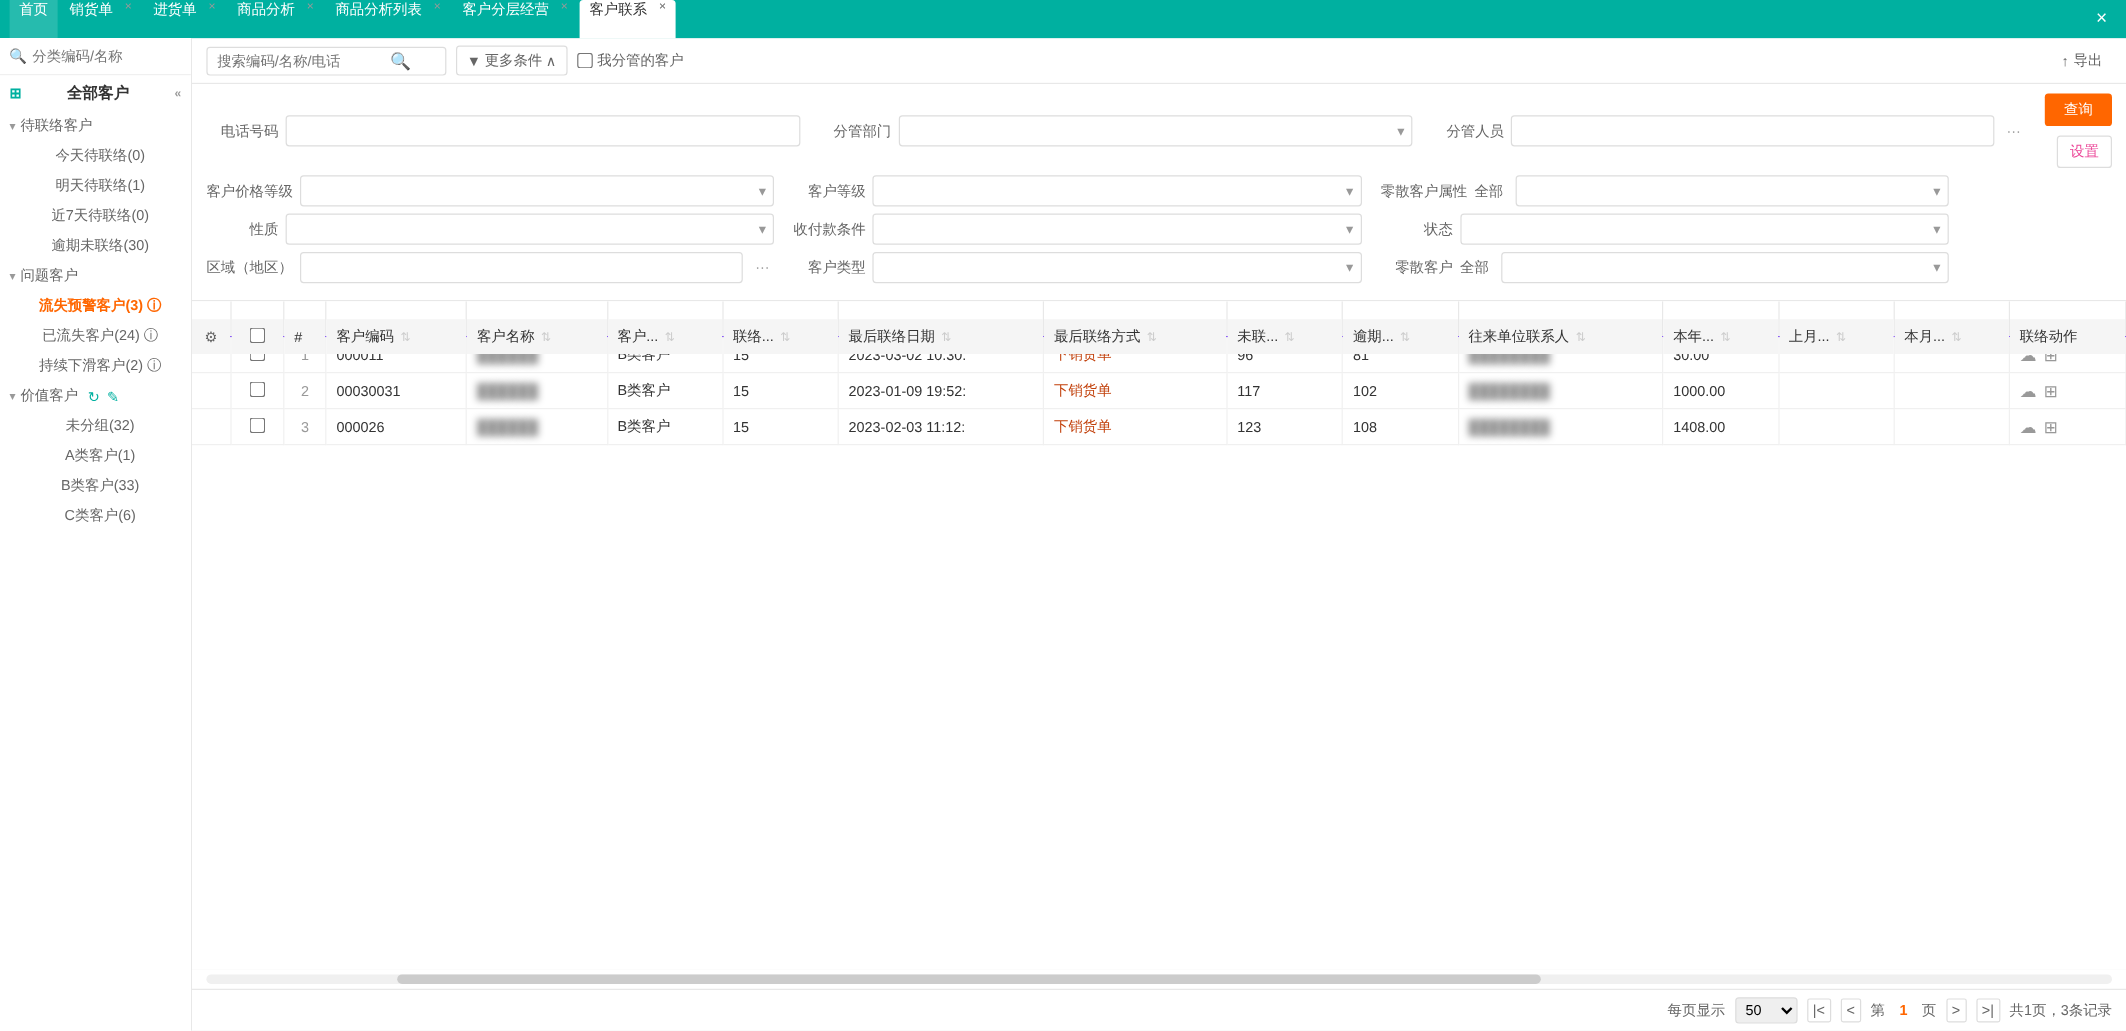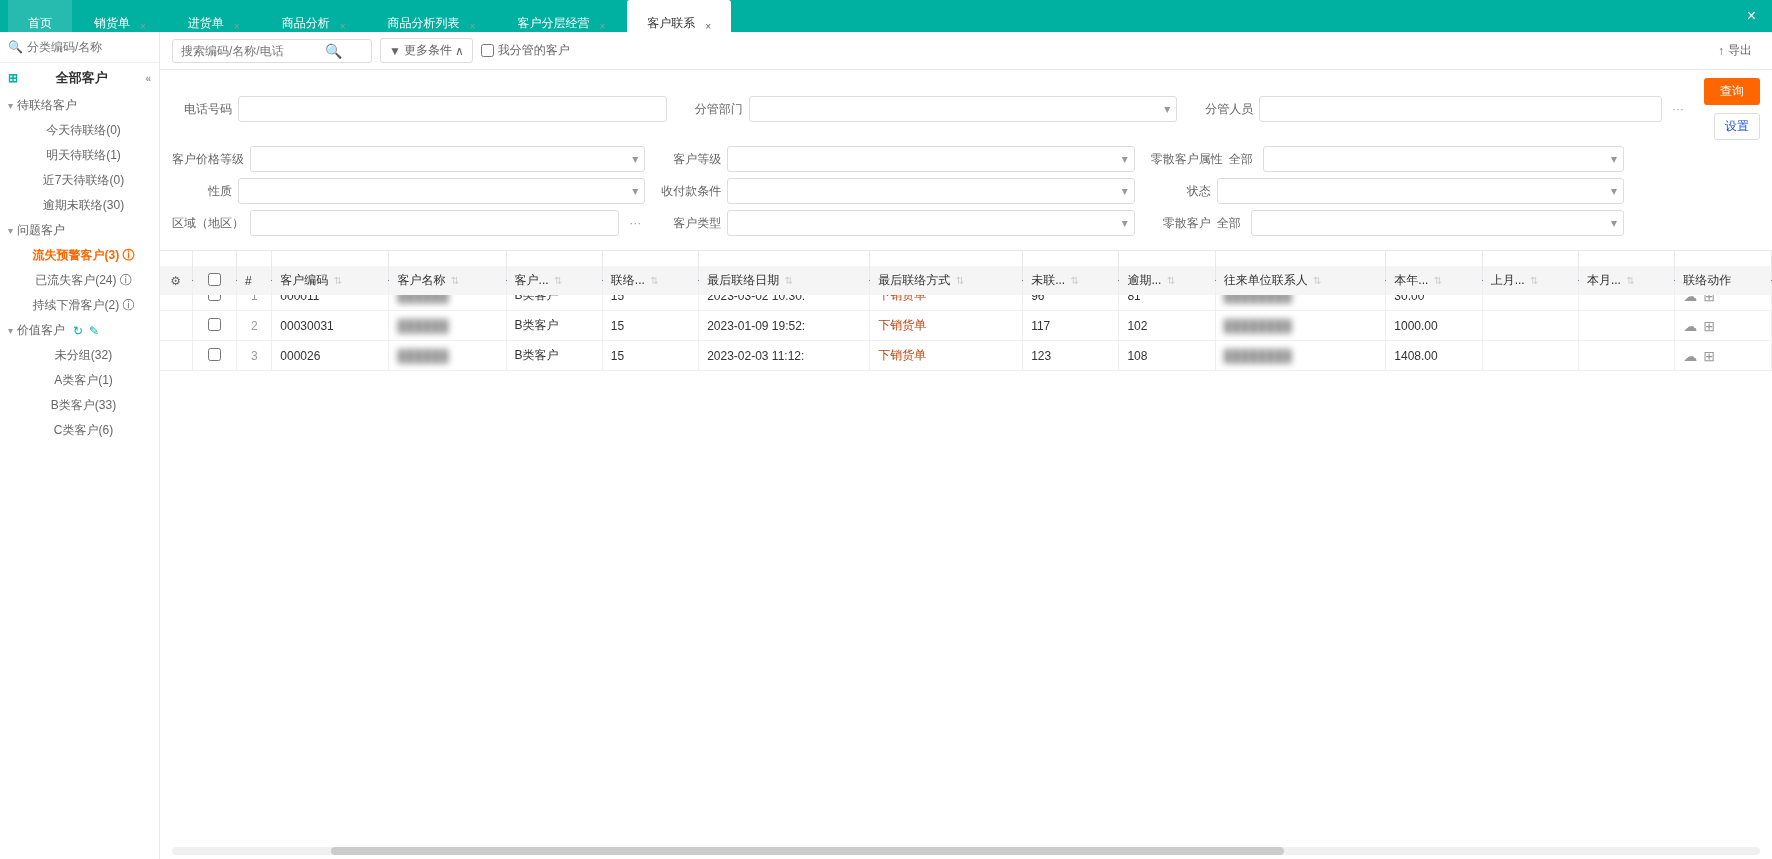--- a/index.html
+++ b/index.html
@@ -9,23 +9,23 @@
     .top-nav {
       background: #00b0a0;
       height: 32px;
       display: flex;
       align-items: center;
       padding: 0 8px;
       gap: 2px;
     }
     .nav-tab {
       height: 32px;
-      padding: 0 20px;
-      display: flex;
-      align-items: flex-end;
+      padding: 0 8px;
+      display: flex;
+      align-items: flex-start;
       gap: 6px;
       color: white;
       cursor: pointer;
       white-space: nowrap;
       font-size: 12px;
     }
     .nav-tab.home { background: rgba(255,255,255,0.15); }
     .nav-tab.active { background: white; color: #333; border-radius: 3px 3px 0 0; }
     .nav-tab .close-x { font-size: 10px; color: #999; margin-left: 4px; cursor: pointer; }
     .nav-tab.active .close-x { color: #666; }
@@ -225,21 +225,21 @@
       background: #ff6600;
       color: white;
       border: none;
       border-radius: 3px;
       padding: 5px 16px;
       cursor: pointer;
       font-size: 12px;
     }
     .settings-btn {
       background: white;
-      color: #1d4ed8;
+      color: #ec4899;
       border: 1px solid #ddd;
       border-radius: 3px;
       padding: 4px 10px;
       cursor: pointer;
       font-size: 12px;
       margin-top: 4px;
     }
     .right-buttons {
       display: flex;
       flex-direction: column;
@@ -633,15 +633,31 @@
           </tbody>
       </table>
     </div>
 
     <div style="padding:0 12px;background:white;">
       <div class="scrollbar-track">
         <div class="scrollbar-thumb"></div>
       </div>
     </div>
 
+    <div class="table-footer">
+      <span class="footer-label">每页显示</span>
+      <select class="footer-select">
+        <option>50</option>
+        <option>20</option>
+        <option>100</option>
+      </select>
+      <span class="pagination-btn">|&lt;</span>
+      <span class="pagination-btn">&lt;</span>
+      <span class="footer-label">第</span>
+      <span class="pagination-page">1</span>
+      <span class="footer-label">页</span>
+      <span class="pagination-btn">&gt;</span>
+      <span class="pagination-btn">&gt;|</span>
+      <span class="pagination-info">共1页，3条记录</span>
+    </div>
 
   </div>
 </div>
 
 </body></html>

